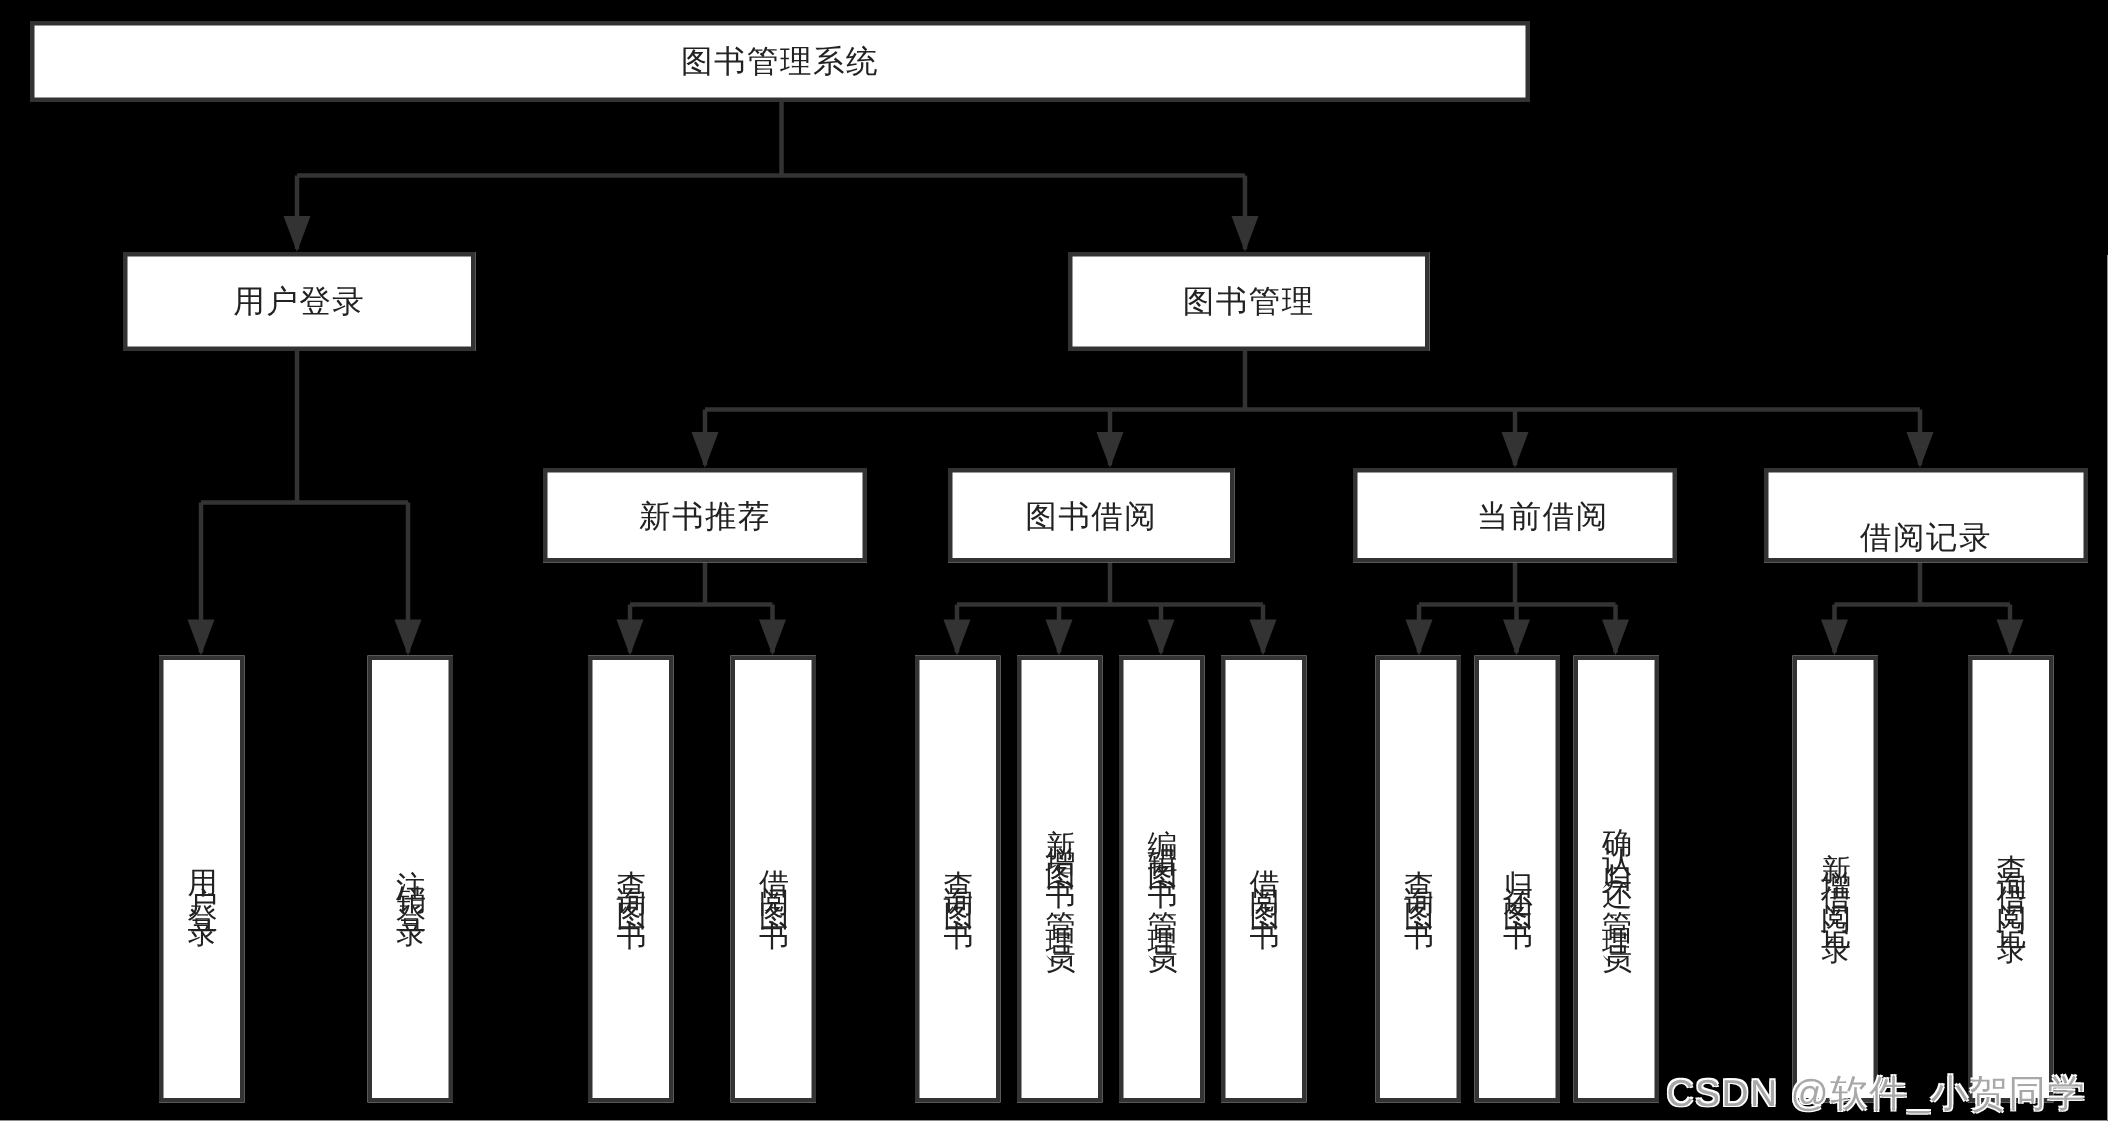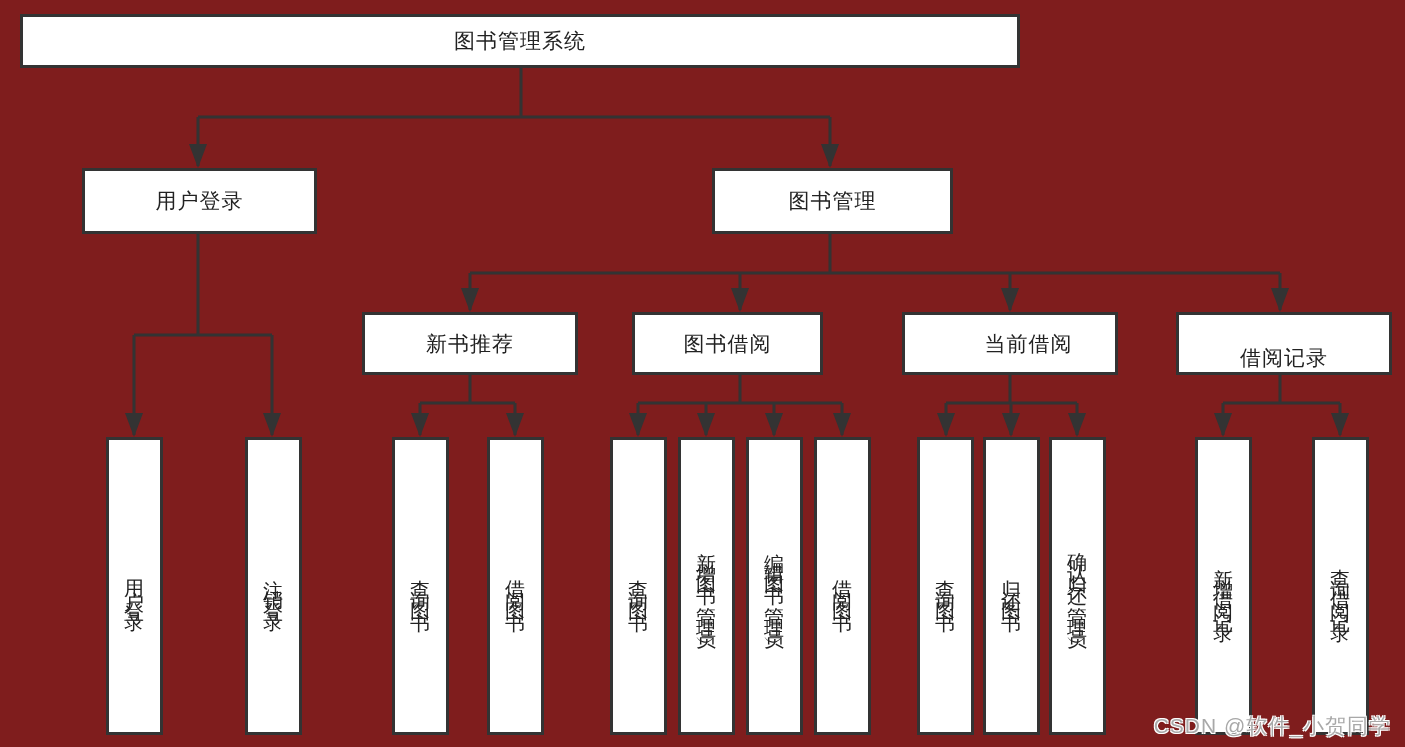--- a/index.html
+++ b/index.html
@@ -1,35 +1,35 @@
 <!DOCTYPE html>
 <html><head>
 <meta charset="utf-8">
 <style>
   html,body{margin:0;padding:0;background:#fff;}
   #stage{
-    position:relative;width:1405px;height:747px;background:#7f1d1d;
+    position:relative;width:1405px;height:747px;background:#000000;
     font-family:"Liberation Sans","DejaVu Sans",sans-serif;
     overflow:hidden;
   }
   #connectors{position:absolute;left:0;top:0;z-index:1;}
   .box{
     position:absolute;box-sizing:border-box;border:3px solid #333333;
     background:#ffffff;display:flex;align-items:center;justify-content:center;
     color:#222222;z-index:2;
   }
   .h-box{font-size:21px;letter-spacing:1px;}
   .leaf{font-size:20px;}
   .leaf .vtext{
     writing-mode:vertical-rl;text-orientation:upright;
     letter-spacing:11px;line-height:1;white-space:nowrap;
   }
   #watermark{
     position:absolute;right:14px;top:712px;z-index:3;
-    font-size:21px;color:#a8a8a8;letter-spacing:1px;
+    font-size:25px;color:#a8a8a8;letter-spacing:1px;
     text-shadow:1px 1px 0 #ffffff,-1px -1px 0 #ffffff,1px -1px 0 #ffffff,-1px 1px 0 #ffffff;
   }
 </style>
 </head>
 <body>
 
 <div id="stage">
 
   <svg id="connectors" width="1405" height="747" viewBox="0 0 1405 747">
     <g stroke="#333333" stroke-width="3" fill="none">

